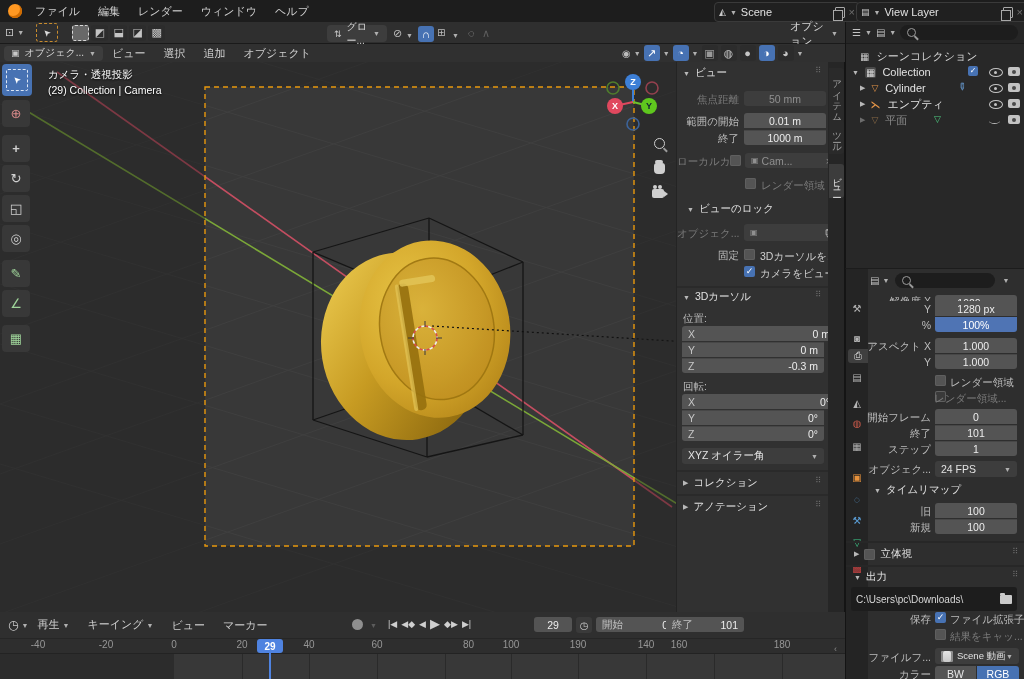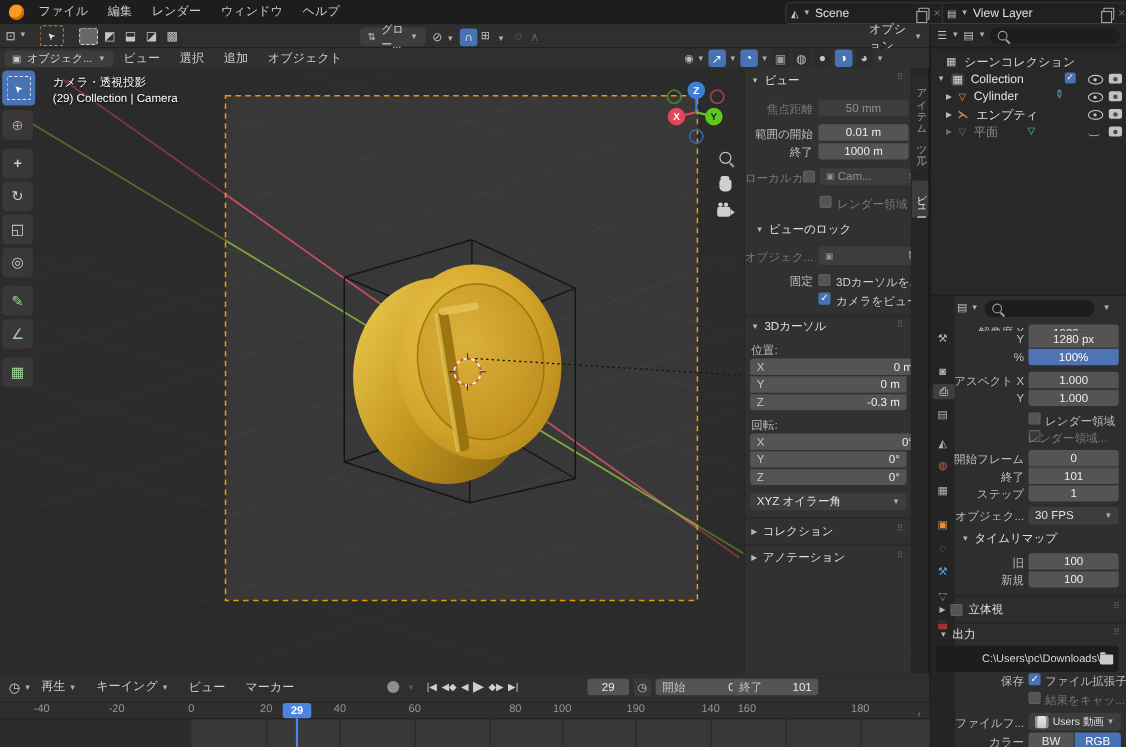--- a/index.html
+++ b/index.html
@@ -486,21 +486,21 @@
     <div class="fld abs" style="left:89px;top:156px;width:82px;border-radius:0;border-top:1px solid #474747;box-sizing:border-box;">
         <span>101</span>
       </div>
     <span class="lbl abs" style="left:0;top:174px;width:85px;">ステップ</span>
     <div class="fld abs" style="left:89px;top:172px;width:82px;border-radius:0 0 3px 3px;border-top:1px solid #474747;box-sizing:border-box;">
         <span>1</span>
       </div>
 
     <span class="lbl abs" style="left:0;top:194px;width:85px;">オブジェク...</span>
     <div class="drop abs" style="left:89px;top:192px;width:82px;box-sizing:border-box;background:#3d3d3d;">
-        <span>30 FPS</span>
+        <span>24 FPS</span>
         <span class="v">▼</span>
       </div>
 
     <div class="abs sech" style="left:28px;top:214px;">
         <span class="tri">▼</span>
         <span>タイムリマップ</span>
       </div>
     <span class="lbl abs" style="left:0;top:236px;width:85px;">旧</span>
     <div class="fld abs" style="left:89px;top:234px;width:82px;border-radius:3px 3px 0 0;">
         <span>100</span>
@@ -518,36 +518,36 @@
     </div>
     <span class="dots abs" style="right:5px;top:278px;">⠿</span>
 
     <div class="abs" style="left:0;top:296px;width:179px;height:2px;background:#272727;"></div>
     <div class="abs sech" style="left:8px;top:301px;">
         <span class="tri">▼</span>
         <span>出力</span>
       </div>
     <span class="dots abs" style="right:5px;top:301px;">⠿</span>
 
-    <div class="abs flex" style="left:5px;top:318px;width:166px;height:17px;background:#1d1d1d;border-radius:3px;padding:12px 5px;box-sizing:border-box;justify-content:flex-end;">
+    <div class="abs flex" style="left:5px;top:318px;width:166px;height:17px;background:#1d1d1d;border-radius:3px;padding:12px 5px;box-sizing:border-box;justify-content:space-between;">
       <span style="color:#d8d8d8;font-size:10px;">C:\Users\pc\Downloads\</span>
       <span class="i-folder"></span>
     </div>
 
     <span class="lbl abs" style="left:0;top:344px;width:85px;">保存</span>
     <span class="cb on abs" style="left:89px;top:343px;">✓</span>
     <span class="lbl abs" style="left:104px;top:344px;text-align:left;">ファイル拡張子</span>
     <span class="cb abs" style="left:89px;top:360px;"></span>
     <span class="lbl dim abs" style="left:104px;top:361px;text-align:left;">結果をキャッ...</span>
 
     <span class="lbl abs" style="left:0;top:382px;width:85px;">ファイルフ...</span>
     <div class="drop abs" style="left:89px;top:379px;width:84px;box-sizing:border-box;background:#3d3d3d;">
       <span class="flex" style="gap:4px;">
           <span class="i-film"></span>
-          <span style="font-size:9.5px;">Users 動画</span>
+          <span style="font-size:9.5px;">Scene 動画</span>
         </span>
         <span class="v">▼</span>
     </div>
     <span class="lbl abs" style="left:0;top:399px;width:85px;">カラー</span>
     <div class="seg abs" style="left:89px;top:397px;width:41px;border-radius:3px 0 0 3px;">
         <span>BW</span>
       </div>
     <div class="seg abs" style="left:131px;top:397px;width:42px;border-radius:0 3px 3px 0;background:#4772b3;color:#fff;">
         <span>RGB</span>
       </div>

